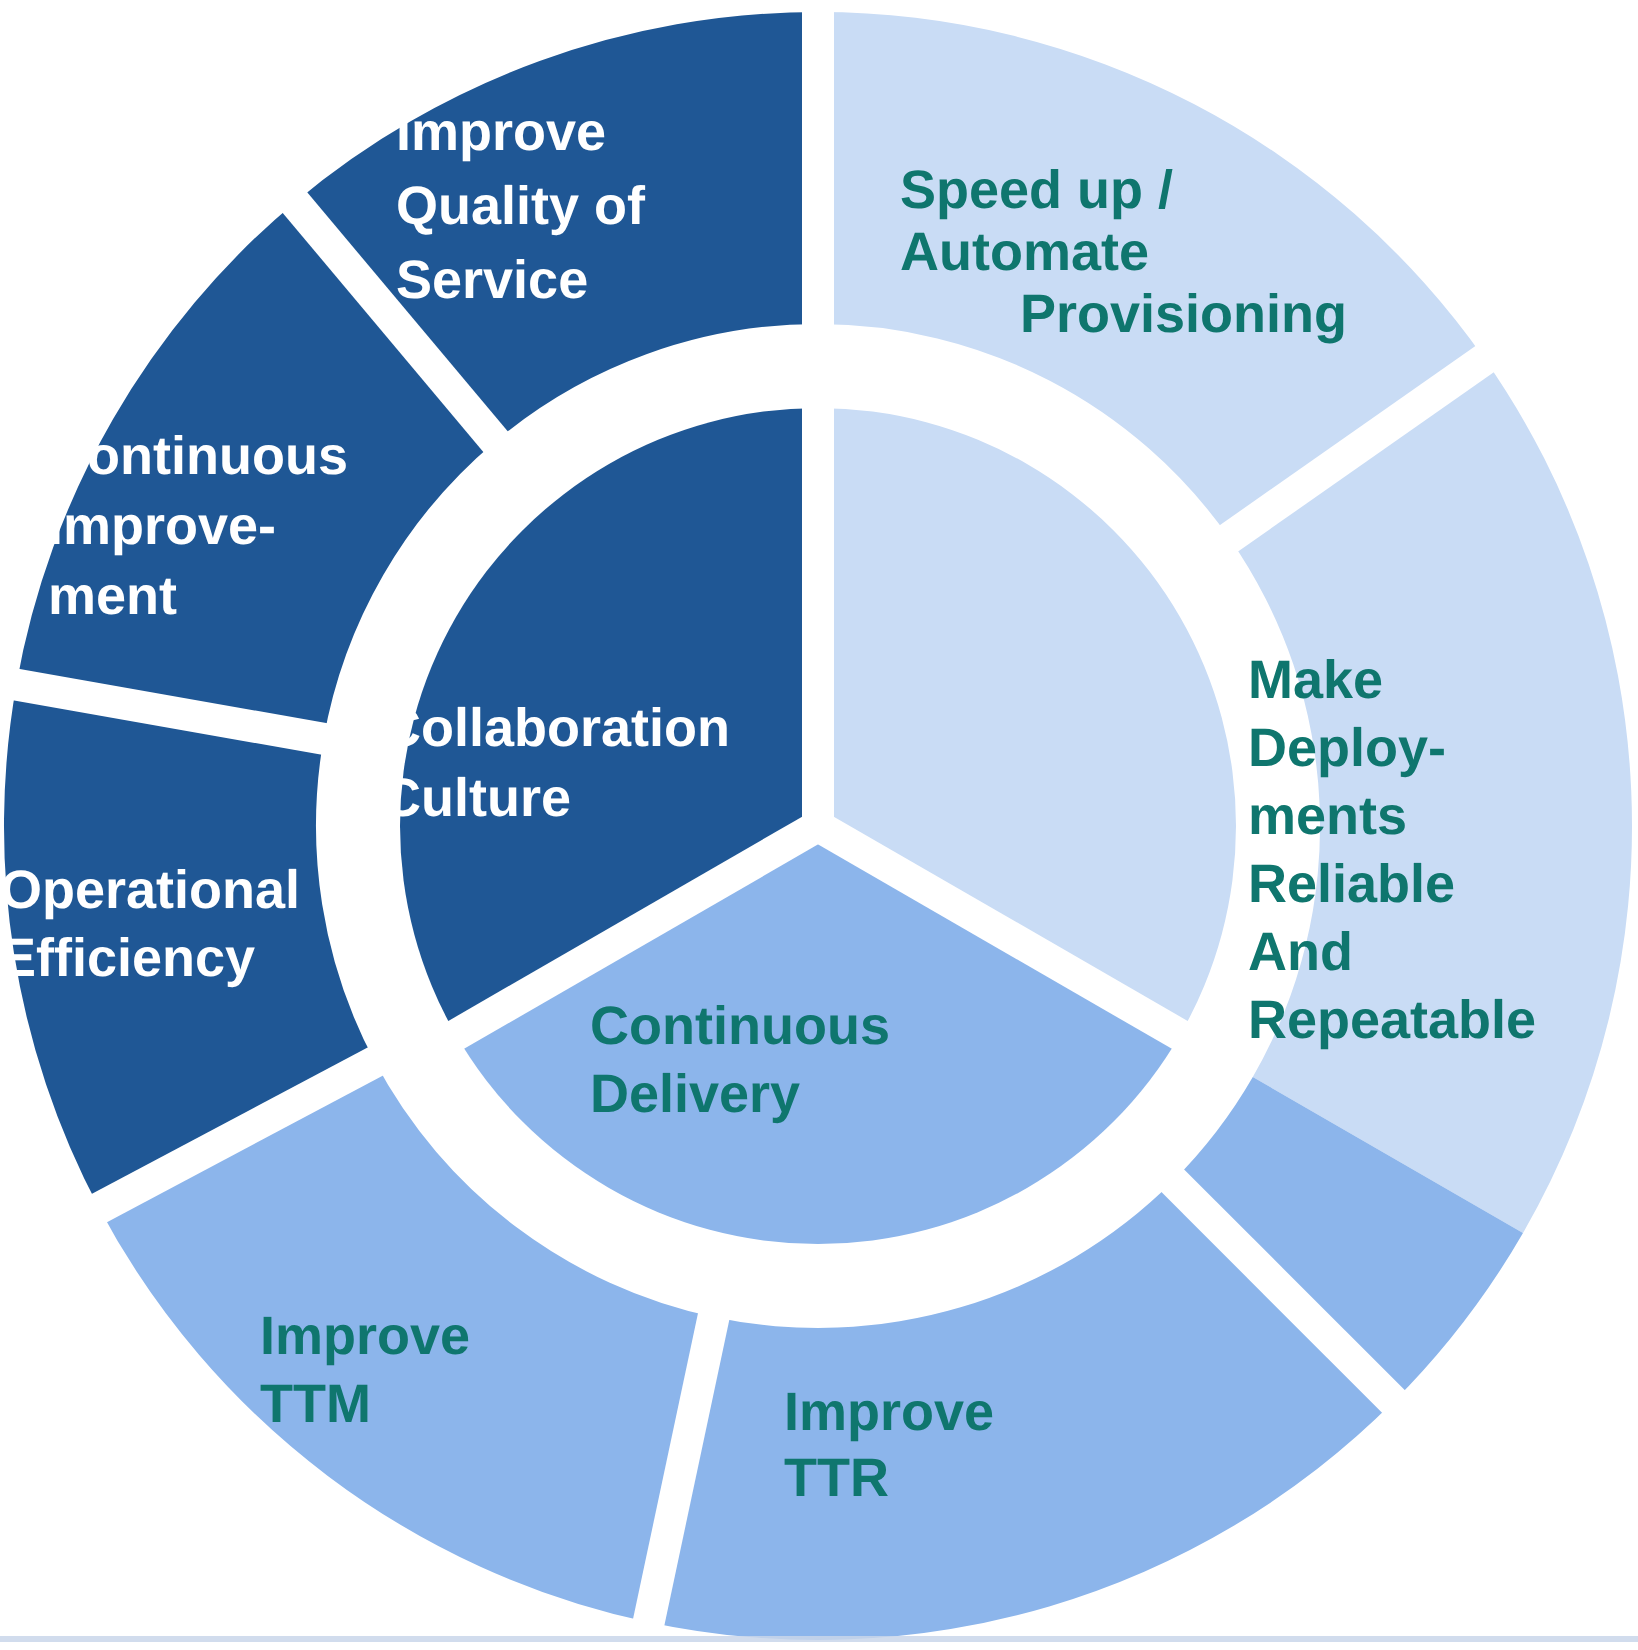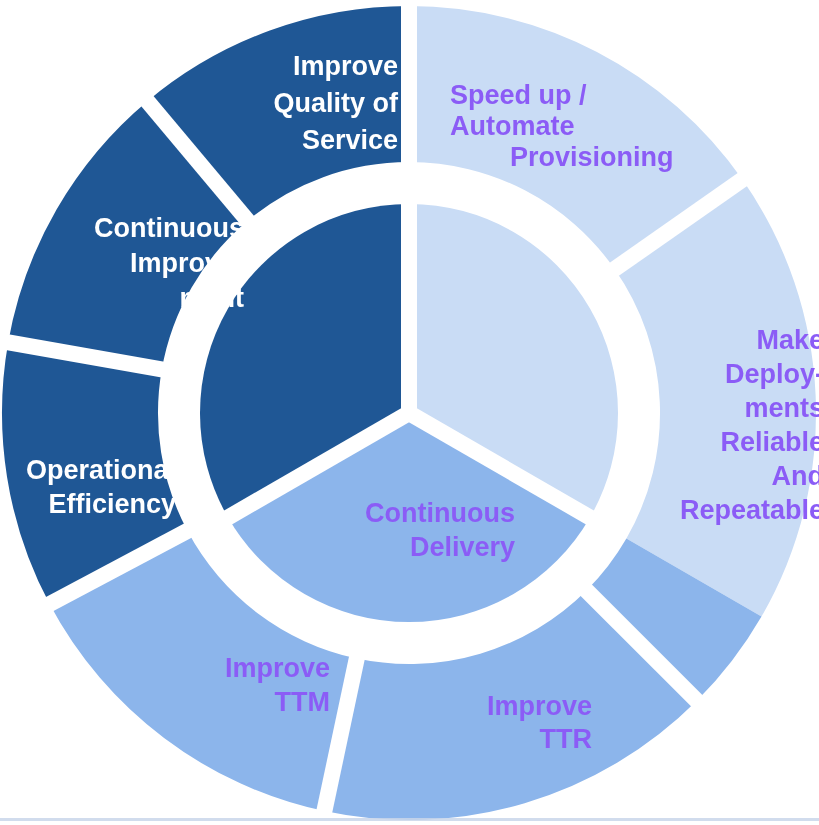--- a/index.html
+++ b/index.html
@@ -2,30 +2,30 @@
 <html><head>
 <meta charset="utf-8">
 <style>
   html, body { margin: 0; padding: 0; background: #ffffff; }
   body { width: 819px; height: 825px; overflow: hidden;
          font-family: "Liberation Sans", sans-serif; }
   .stage { position: relative; width: 819px; height: 825px; background: #ffffff; }
   .stage svg { position: absolute; left: 0; top: 0; }
 
   .label { position: absolute; font-weight: bold; font-size: 27px;
-           white-space: pre; text-align: right; pointer-events: none; }
-  .label.dark-text  { color: #8b5cf6; }
+           white-space: pre; text-align: left; pointer-events: none; }
+  .label.dark-text  { color: #0f766e; }
   .label.light-text { color: #ffffff; }
 
   .lbl-qos  { left: 198px; top: 48px;  width: 200px; line-height: 37px; }
   .lbl-su   { left: 450px; top: 80px;  width: 280px; line-height: 31px; text-align: left; }
   .lbl-md   { left: 624px; top: 323px; width: 200px; line-height: 34px; }
   .lbl-ttr  { left: 392px; top: 690px; width: 200px; line-height: 33px; }
   .lbl-ttm  { left: 130px; top: 651px; width: 200px; line-height: 34px; }
-  .lbl-oe   { left: 0px;   top: 453px; width: 176px; line-height: 34px; }
+  .lbl-oe   { left: 0px;   top: 428px; width: 176px; line-height: 34px; }
   .lbl-ci   { left: 24px;  top: 211px; width: 220px; line-height: 35px; }
   .lbl-cc   { left: 191px; top: 347px; width: 220px; line-height: 35px; }
   .lbl-iac  { left: 406px; top: 334px; width: 220px; line-height: 36px; }
   .lbl-cd   { left: 295px; top: 496px; width: 220px; line-height: 34px; }
 
   .bottom-line { position: absolute; left: 0; top: 818px; width: 819px; height: 3px;
                  background: #c9d6ea; opacity: 0.85; }
 </style>
 </head>
 <body>
@@ -85,19 +85,21 @@
   <div class="label dark-text lbl-ttm">Improve
 TTM</div>
 
   <div class="label light-text lbl-oe">Operational
 Efficiency</div>
 
   <div class="label light-text lbl-ci">Continuous
 Improve-
 ment</div>
 
+  <div class="label light-text lbl-cc">Collaboration
+Culture</div>
 
 
   <div class="label dark-text lbl-cd">Continuous
 Delivery</div>
 
   <div class="bottom-line"></div>
 </div>
 
 </body></html>

